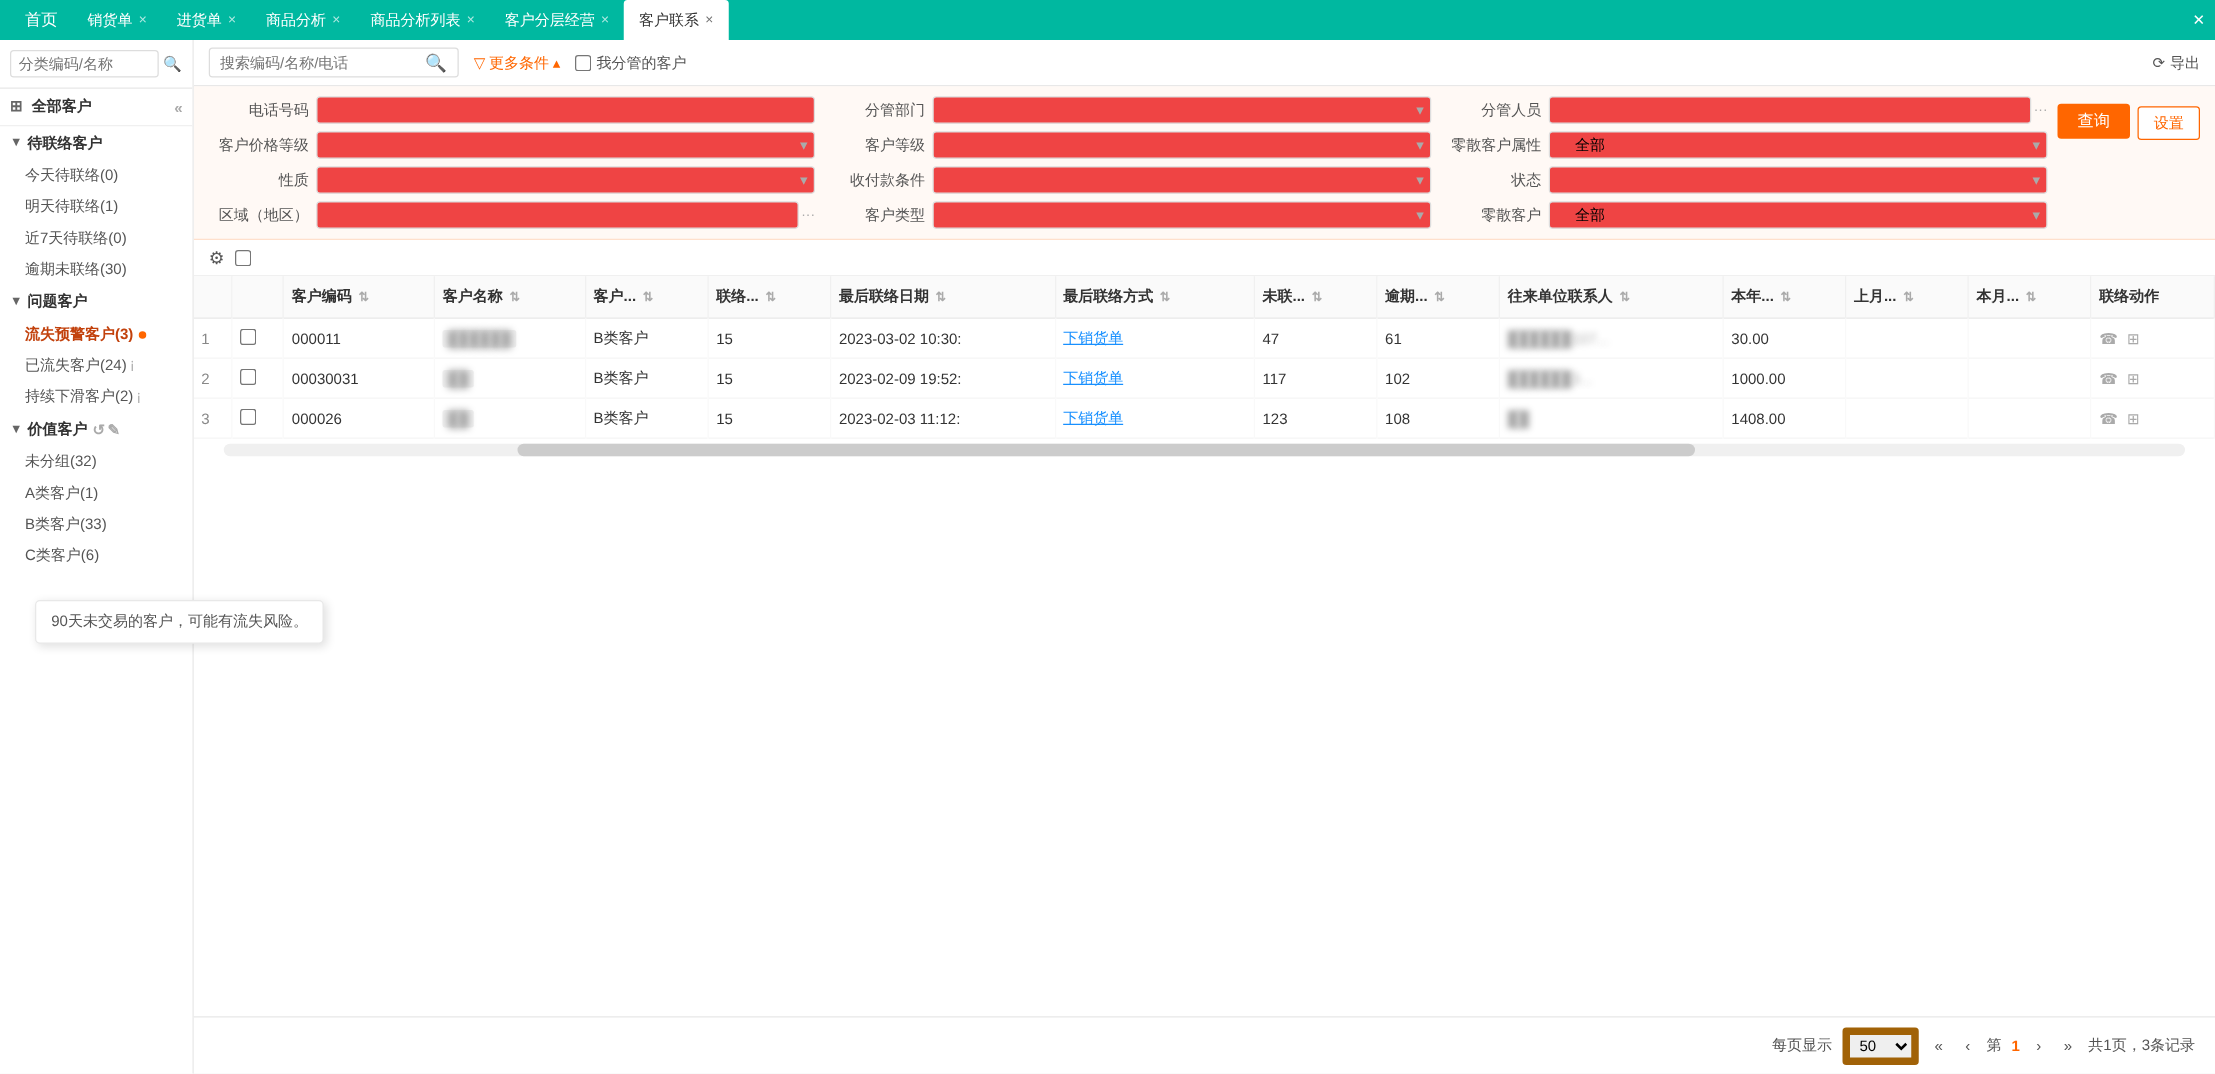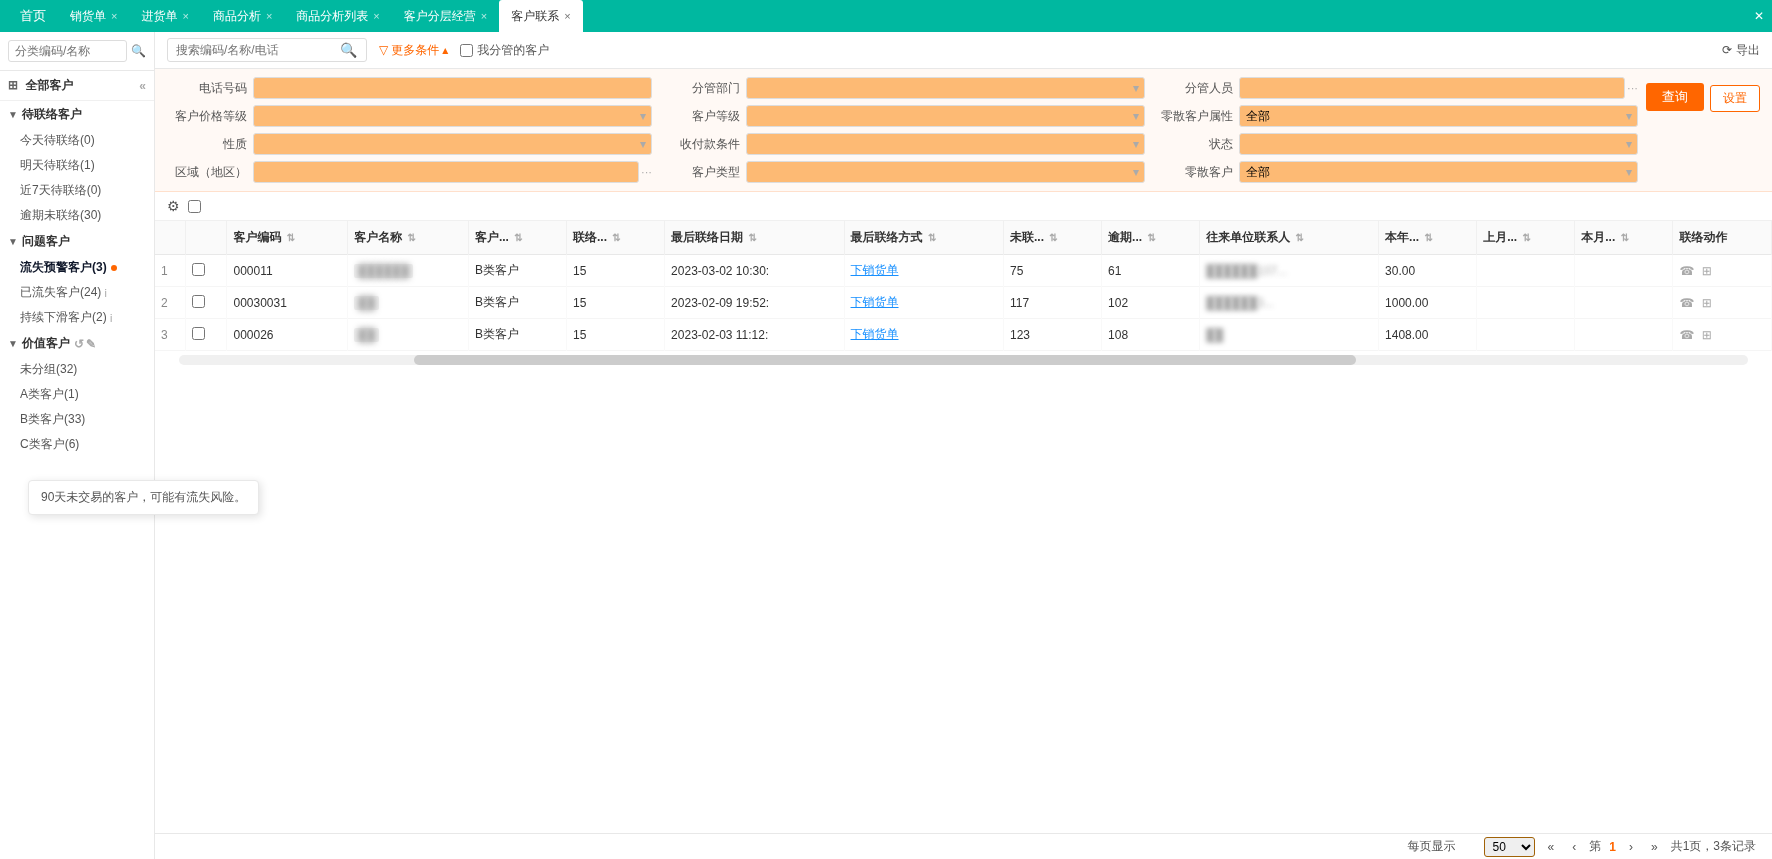--- a/index.html
+++ b/index.html
@@ -111,21 +111,21 @@
       color: #666;
     }
     .sidebar-item {
       padding: 4px 8px 4px 20px;
       color: #555;
       cursor: pointer;
       display: flex;
       align-items: center;
     }
     .sidebar-item.active {
-      color: #0f172a;
+      color: #c2410c;
       font-weight: bold;
     }
     .sidebar-item .orange-dot {
       width: 6px; height: 6px;
       background: #ff6600;
       border-radius: 50%;
       margin-left: 4px;
     }
 
     
@@ -213,23 +213,23 @@
       color: #555;
       width: 80px;
       text-align: right;
       margin-right: 6px;
       flex-shrink: 0;
     }
     .filter-field input, .filter-field select {
       flex: 1;
       border: 1px solid #ddd;
       border-radius: 3px;
-      padding: 3px 6px;
-      font-size: 12px;
-      background: #fdba74;
+      padding: 3px 20px;
+      font-size: 12px;
+      background: #ef4444;
     }
     .filter-field .select-wrapper {
       flex: 1;
       position: relative;
     }
     .filter-field .select-wrapper select {
       width: 100%;
       appearance: none;
       padding-right: 20px;
     }
@@ -315,36 +315,35 @@
       padding: 7px 6px;
       color: #333;
       white-space: nowrap;
       border-right: 1px solid #f9f9f9;
     }
     .row-num { color: #888; width: 30px; }
     .link-text { color: #1890ff; text-decoration: underline; cursor: pointer; }
 
     
     .pagination {
-      height: 26px;
+      height: 46px;
       background: white;
       border-top: 1px solid #e8e8e8;
       display: flex;
       align-items: center;
       justify-content: flex-end;
       padding: 0 16px;
       gap: 8px;
       color: #555;
     }
     .pagination select {
-      border: 1px solid #a16207;
+      border: 6px solid #a16207;
       border-radius: 3px;
       padding: 1px 4px;
       font-size: 12px;
-      margin-left: 20px;
     }
     .pagination .page-btn {
       cursor: pointer;
       color: #555;
       padding: 2px 5px;
     }
     .pagination .page-num {
       color: #ff6600;
       font-weight: bold;
     }
@@ -672,21 +671,21 @@
         <tbody id="table-body">
         <tr>
       <td class="row-num">1</td>
       <td><input type="checkbox" style=""></td>
       <td>000011</td>
       <td><span style="color:transparent;text-shadow:0 0 6px #aaa;background:#f0f0f0;border-radius:2px;padding:0 4px;">██████</span></td>
       <td>B类客户</td>
       <td>15</td>
       <td>2023-03-02 10:30:</td>
       <td><span class="link-text">下销货单</span></td>
-      <td>75</td>
+      <td>47</td>
       <td>61</td>
       <td><span style="color:transparent;text-shadow:0 0 5px #aaa;">██████107...</span></td>
       <td>30.00</td>
       <td></td>
       <td></td>
       <td>
         <span style="color:#aaa;margin-right:4px;cursor:pointer;">☎</span>
         <span style="color:#aaa;cursor:pointer;">⊞</span>
       </td>
     </tr>

